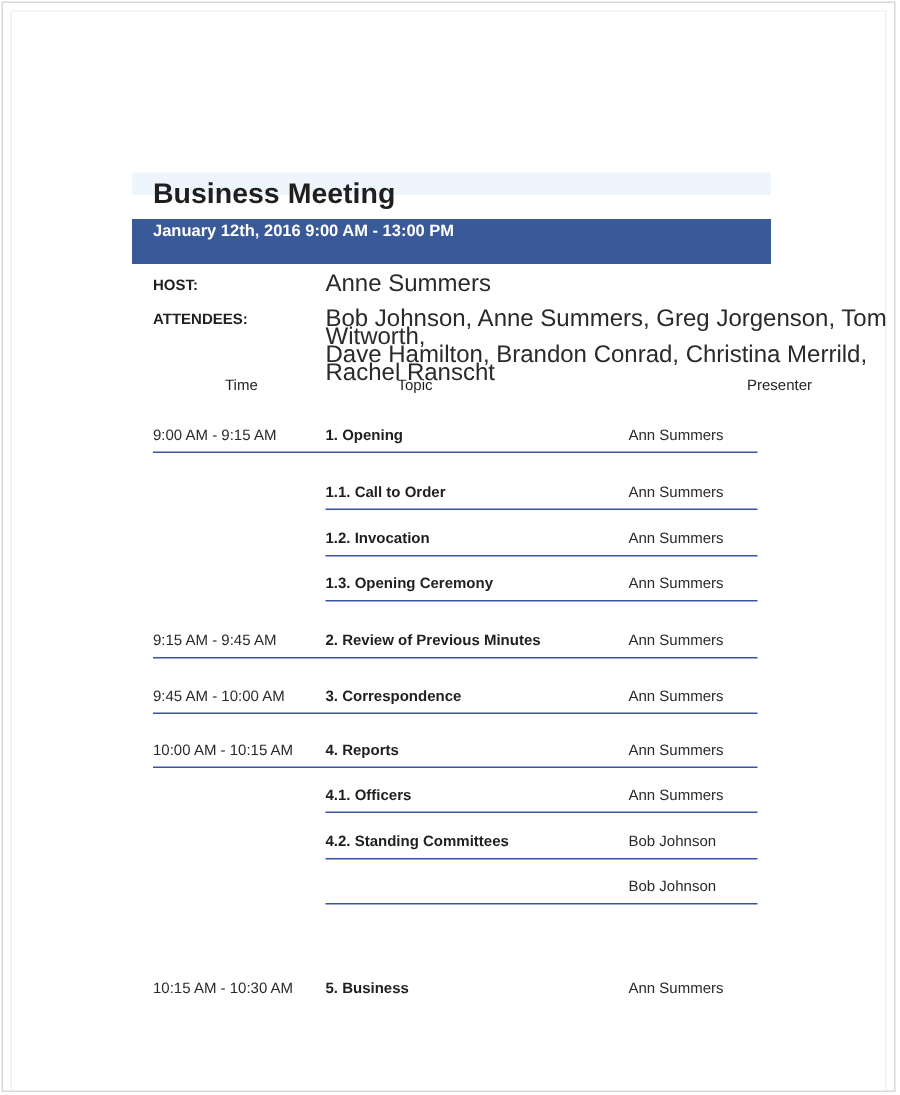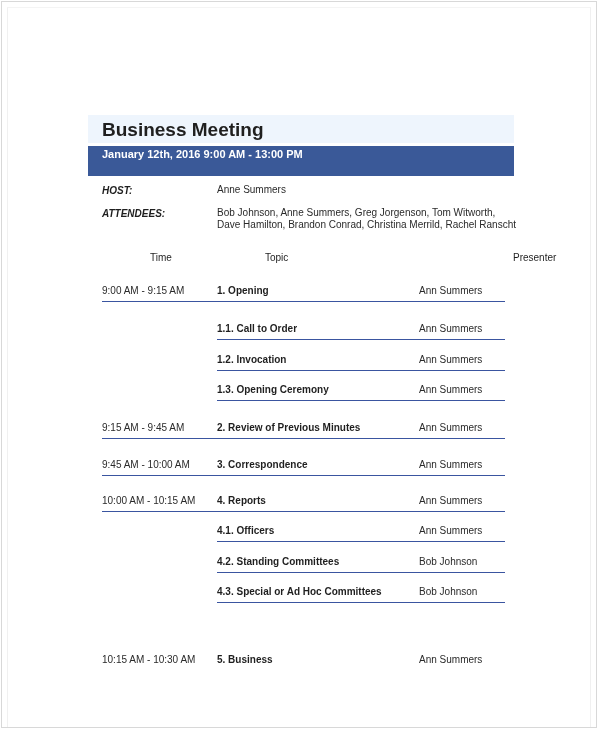--- a/index.html
+++ b/index.html
@@ -9,38 +9,38 @@
     }
     .frame {
       position: absolute; left: 1px; top: 1px; width: 596px; height: 727px;
       border: 1px solid #d8d8d8; box-sizing: border-box;
     }
     .frame-inner {
       position: absolute; left: 5px; top: 5px; right: 5px; bottom: 0;
       border-left: 1px solid #f0f0f0; border-right: 1px solid #f0f0f0; border-top: 1px solid #f4f4f4;
     }
     .title-band {
-      position: absolute; left: 88px; top: 115px; width: 426px; height: 28px;
+      position: absolute; left: 88px; top: 115px; width: 426px; height: 15px;
       background: #eef5fd;
     }
     .title {
       position: absolute; left: 14px; top: 4px; font-size: 19px; font-weight: bold; color: #1f1f1f;
     }
     .date-bar {
       position: absolute; left: 88px; top: 146px; width: 426px; height: 30px;
       background: #3a5998;
     }
     .date-text {
       position: absolute; left: 14px; top: 2px; font-size: 11px; font-weight: bold; color: #ffffff;
     }
     .info-label {
-      position: absolute; left: 102px; font-size: 10px; font-weight: bold; color: #1f1f1f; font-style: italic;
+      position: absolute; left: 102px; font-size: 10px; font-weight: bold; color: #1f1f1f;
     }
     .info-value {
-      position: absolute; left: 217px; font-size: 10px; color: #2a2a2a; line-height: 12px;
+      position: absolute; left: 217px; font-size: 16px; color: #2a2a2a; line-height: 12px;
     }
     .col-head {
       position: absolute; top: 252px; font-size: 10px; font-weight: normal; color: #1f1f1f; margin-left: 48px;
     }
     .row { position: absolute; left: 0; width: 593px; height: 20px; }
     .cell-time { position: absolute; left: 102px; top: 0; font-size: 10px; color: #2a2a2a; }
     .cell-topic { position: absolute; left: 217px; top: 0; font-size: 10px; font-weight: bold; color: #1f1f1f; text-align: center; }
     .cell-presenter { position: absolute; left: 419px; top: 0; font-size: 10px; color: #2a2a2a; }
     .rule { position: absolute; top: 16px; height: 1px; background: #3a55a0; }
     .rule.full { left: 102px; width: 403px; }
@@ -64,21 +64,21 @@
 <div class="info-value" style="top:184px;">Anne Summers</div>
 
 <div class="info-label" style="top:208px;">ATTENDEES:</div>
 <div class="info-value" style="top:207px;">
   <div>Bob Johnson, Anne Summers, Greg Jorgenson, Tom Witworth,</div>
   <div>Dave Hamilton, Brandon Conrad, Christina Merrild, Rachel Ranscht</div>
 </div>
 
 <div class="col-head" style="left:102px;">Time</div>
 <div class="col-head" style="left:217px;">Topic</div>
-<div class="col-head" style="left:425px;padding-left:40px;">Presenter</div>
+<div class="col-head" style="left:410px;padding-left:40px;">Presenter</div>
 
 <div>
   <div class="row" style="top:285px;">
     <span class="cell-time">9:00 AM - 9:15 AM</span>
     <span class="cell-topic">1. Opening</span>
     <span class="cell-presenter">Ann Summers</span>
     <div class="rule full"></div>
   </div>
   <div class="row" style="top:323px;">
     <span class="cell-time"></span>
@@ -123,21 +123,20 @@
     <div class="rule sub"></div>
   </div>
   <div class="row" style="top:556px;">
     <span class="cell-time"></span>
     <span class="cell-topic">4.2. Standing Committees</span>
     <span class="cell-presenter">Bob Johnson</span>
     <div class="rule sub"></div>
   </div>
   <div class="row" style="top:586px;">
     <span class="cell-time"></span>
-    <span class="cell-topic">4.3. Special or Ad Hoc Committees</span>
     <span class="cell-presenter">Bob Johnson</span>
     <div class="rule sub"></div>
   </div>
   <div class="row" style="top:654px;">
     <span class="cell-time">10:15 AM - 10:30 AM</span>
     <span class="cell-topic">5. Business</span>
     <span class="cell-presenter">Ann Summers</span>
   </div>
 </div>
 

